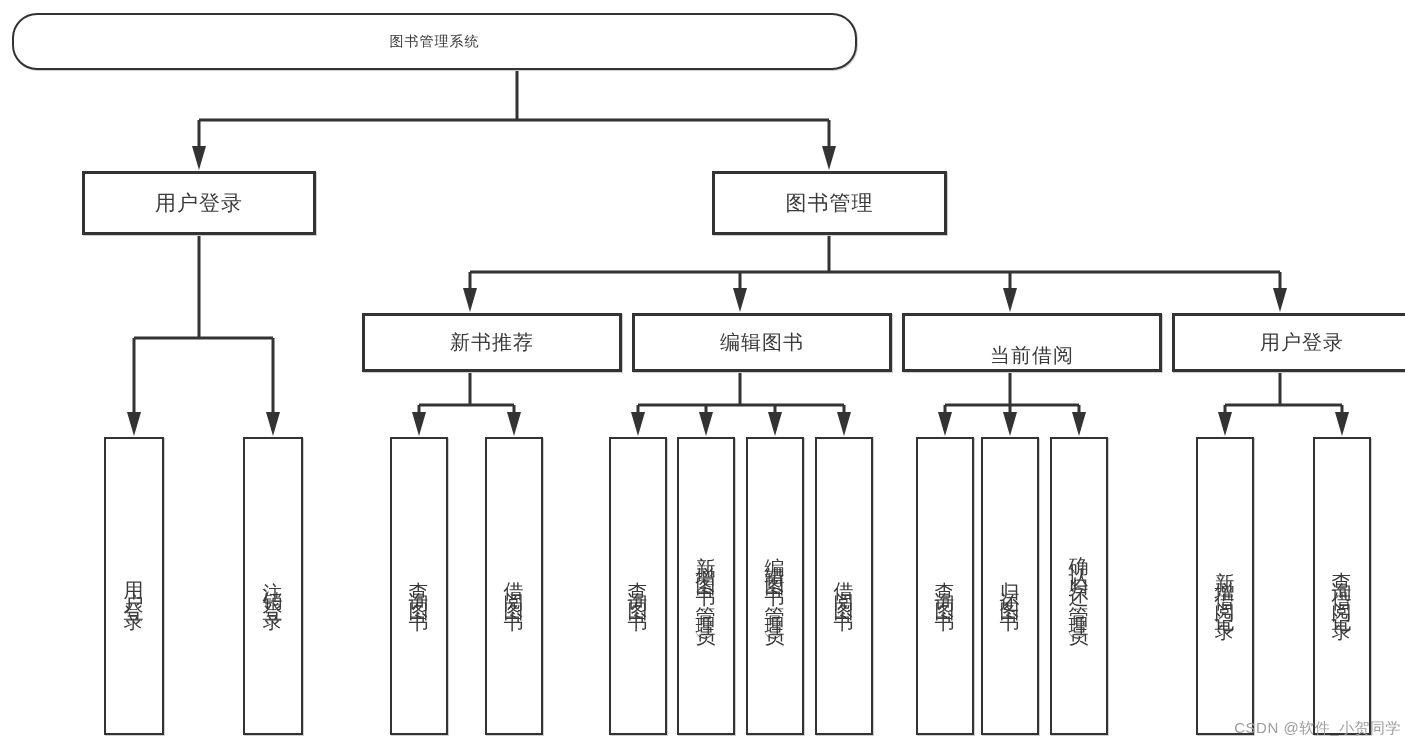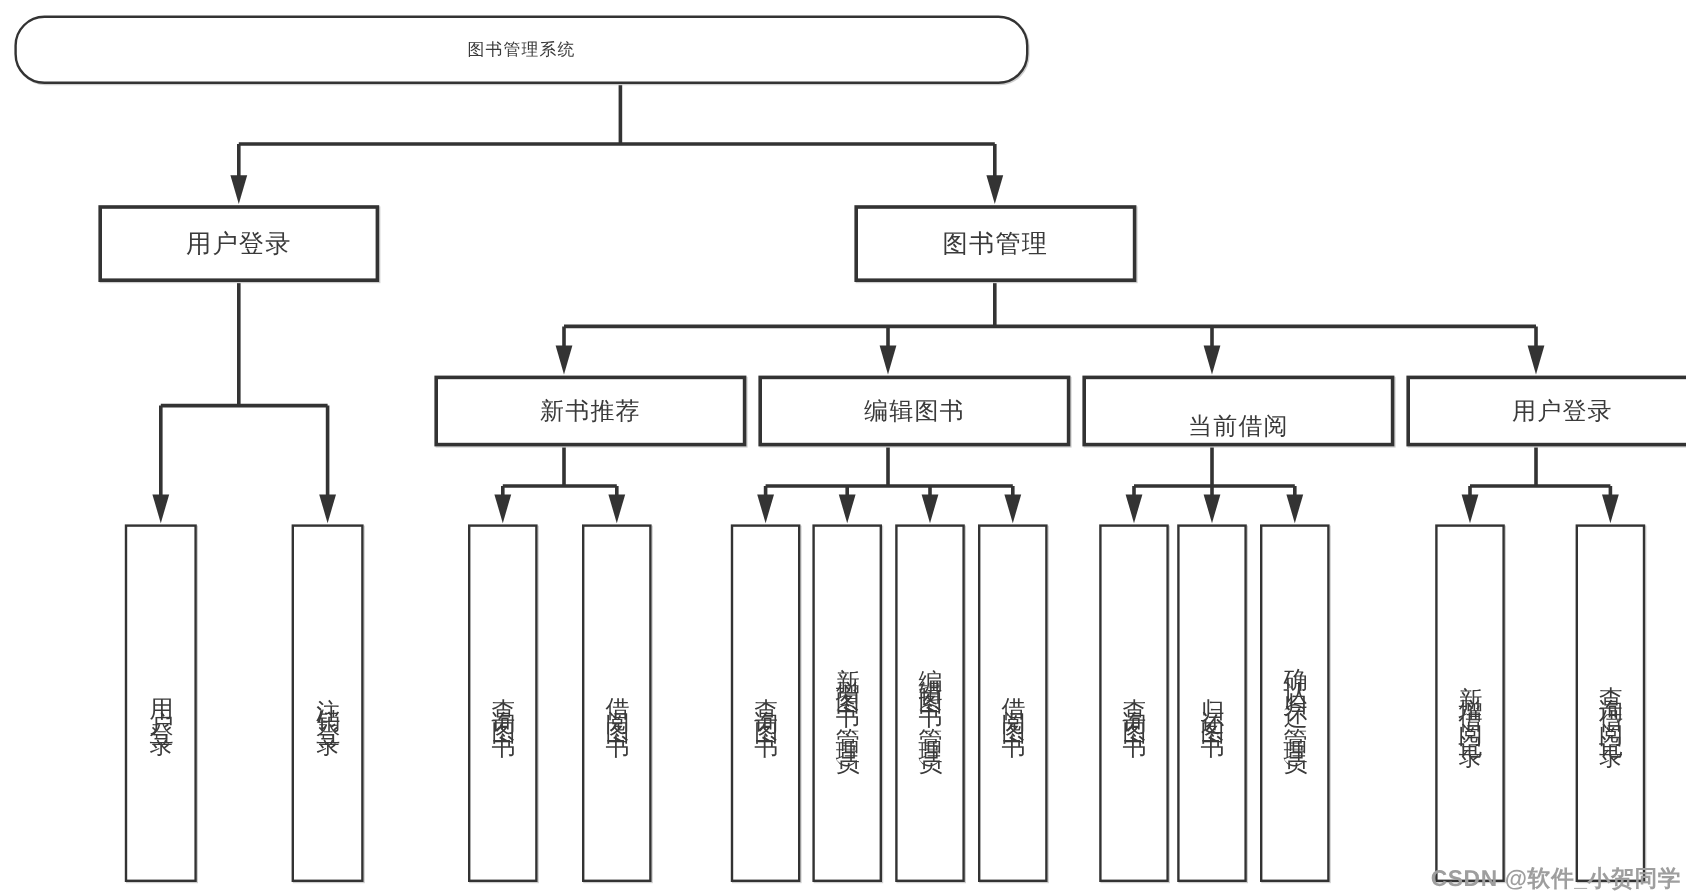--- a/index.html
+++ b/index.html
@@ -62,24 +62,23 @@
     text-orientation: mixed;
     letter-spacing: 10px;
     line-height: 1;
     white-space: nowrap;
   }
   .watermark {
     position: absolute;
     right: 4px;
     top: 719px;
     z-index: 3;
-    font-size: 19px;
+    font-size: 15px;
     color: #9e9e9e;
     letter-spacing: 0.5px;
-    font-weight: bold;
   }
 </style>
 </head>
 <body>
 
 <div id="canvas">
 
   <svg id="connectors" viewBox="0 0 1405 747" xmlns="http://www.w3.org/2000/svg">
     <g stroke="#333333" stroke-width="3" fill="none">
       <path d="M517 70 V120 M199 120 H829 M199 120 V150 M829 120 V150"></path>

